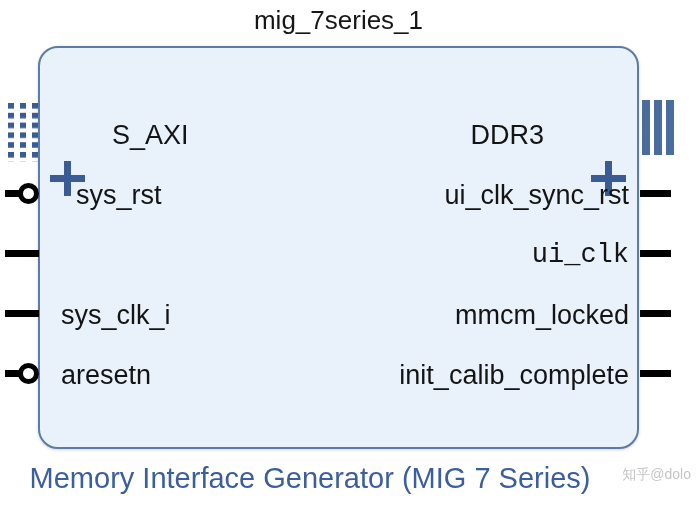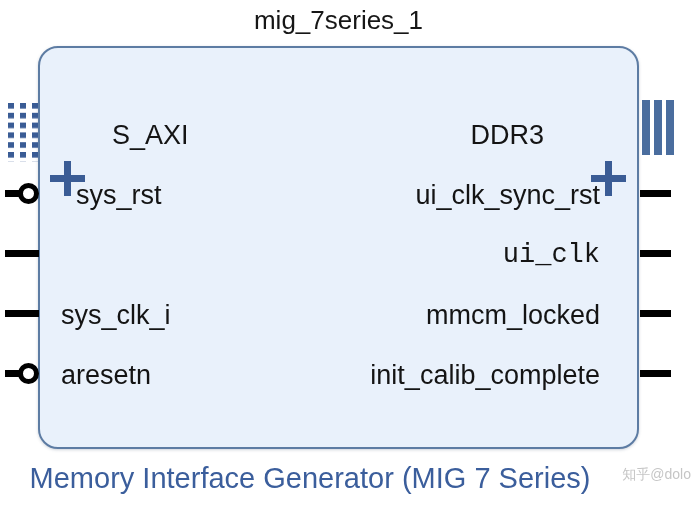--- a/index.html
+++ b/index.html
@@ -34,21 +34,21 @@
   }
 
   .port-label {
     position: absolute;
     font-size: 27px;
     line-height: 40px;
     color: #141414;
     white-space: nowrap;
   }
   .left-label  { left: 21px; }
-  .right-label { right: 37px; }
+  .right-label { right: 8px; }
   .iface-left-label { left: 72px; }
   .iface-right-label { right: 93px; }
 
   
   .plus-icon { position: absolute; width: 35px; height: 35px; }
   .plus-icon .h, .plus-icon .v { position: absolute; background: #3a5c95; }
   .plus-icon .h { left: 0; top: 14px; width: 35px; height: 7px; }
   .plus-icon .v { left: 14px; top: 0; width: 7px; height: 35px; }
 
   

